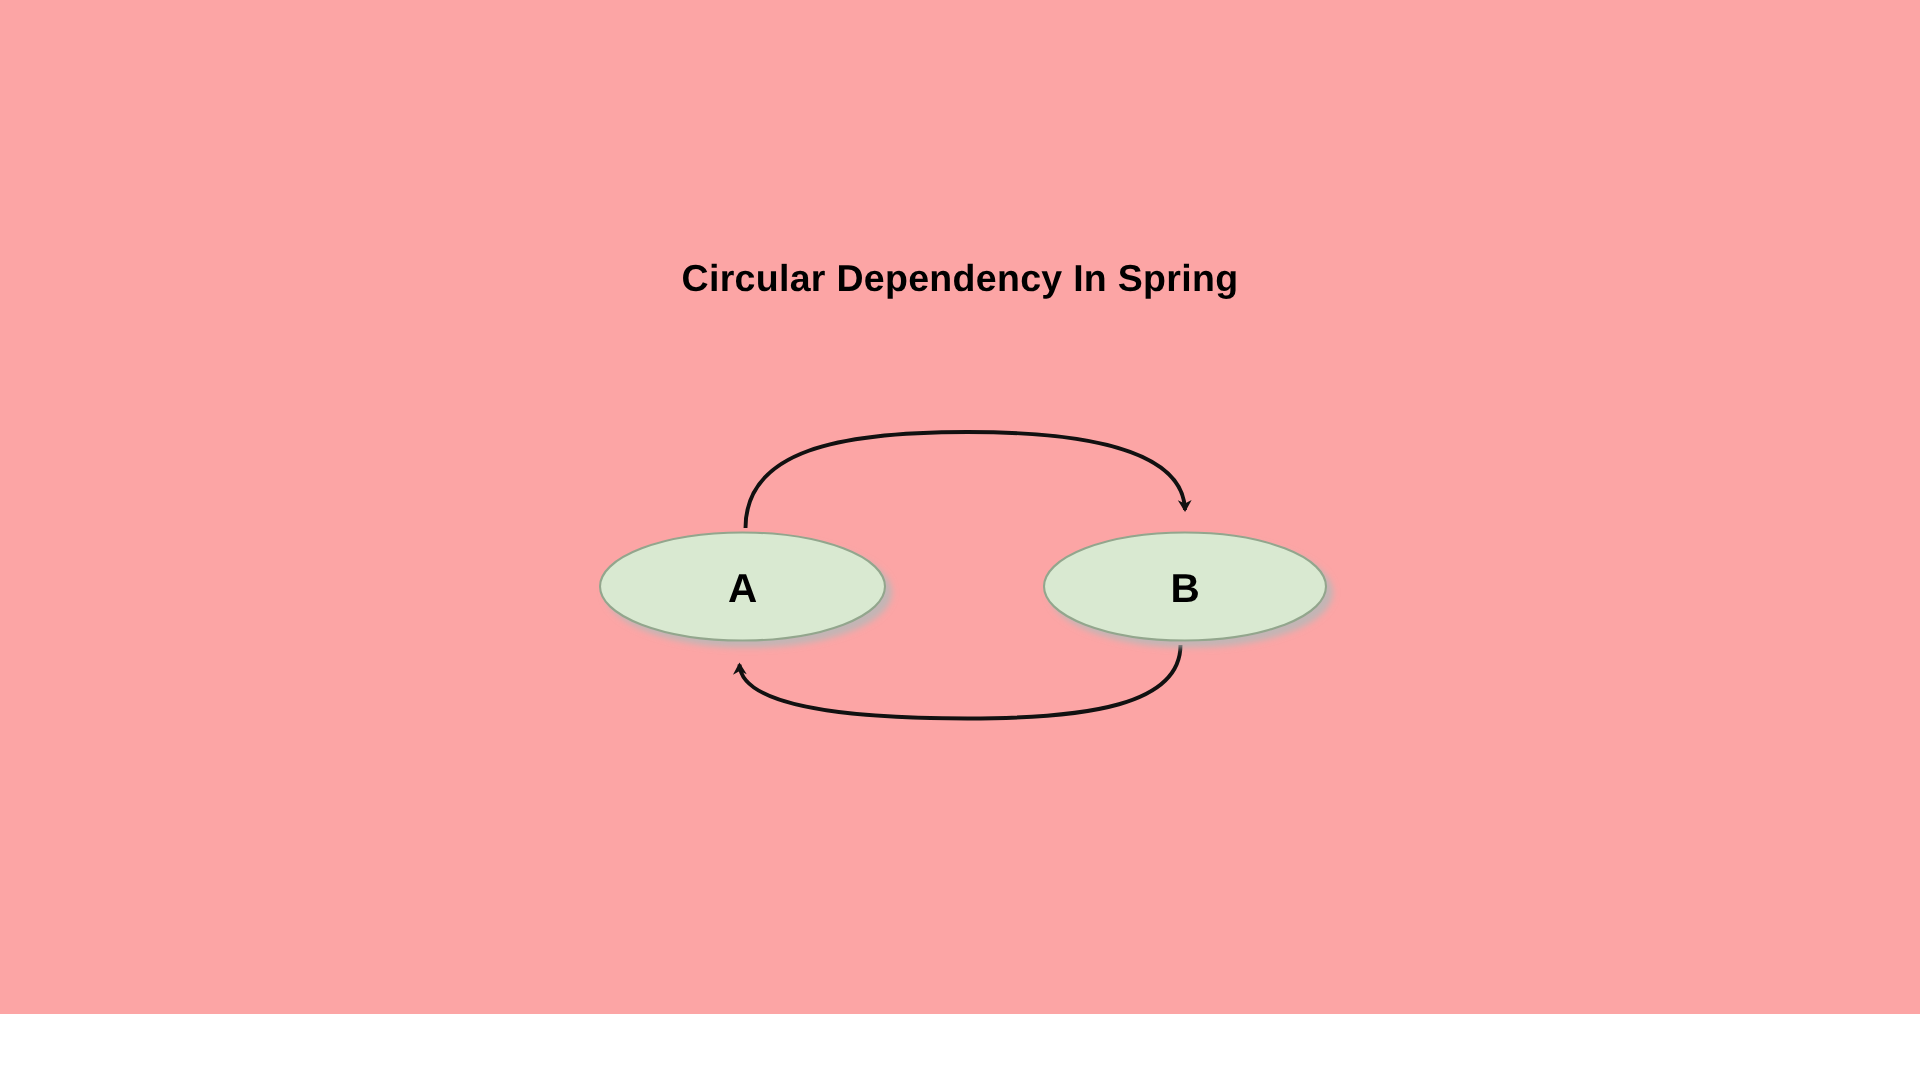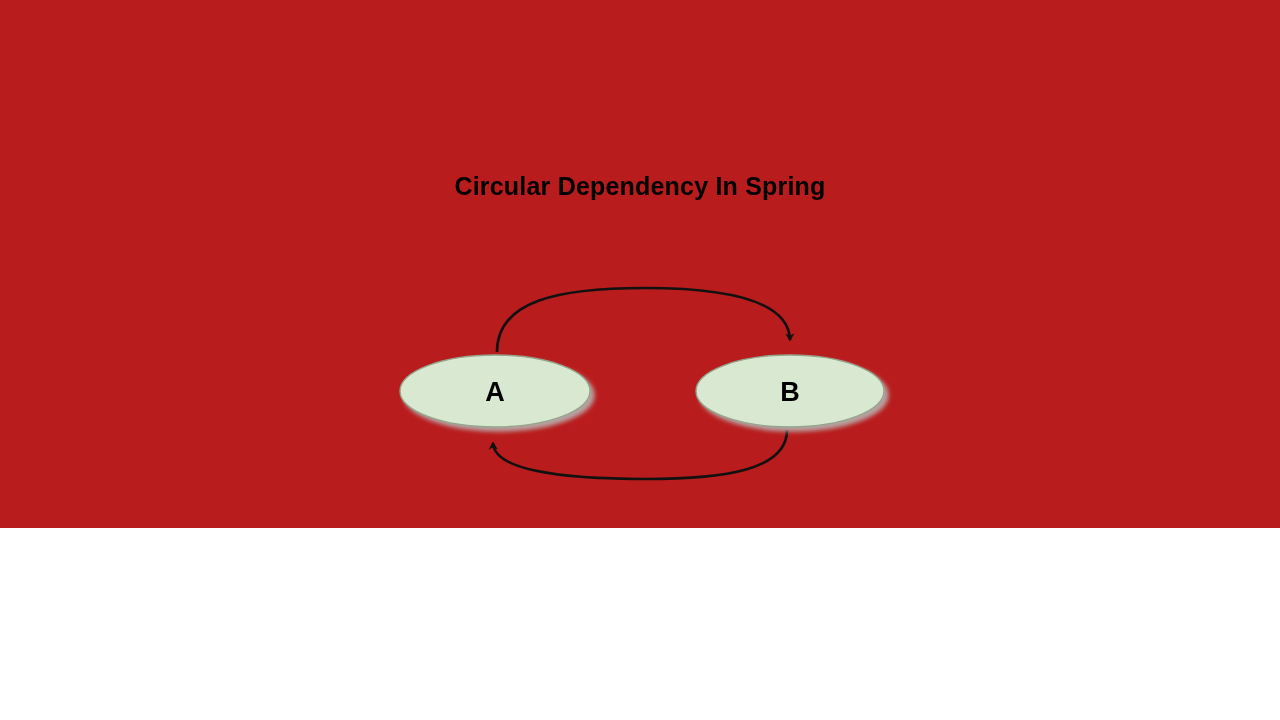--- a/index.html
+++ b/index.html
@@ -9,22 +9,22 @@
   body {
     width: 1280px;
     height: 720px;
     background: #ffffff;
     font-family: "Liberation Sans", sans-serif;
     overflow: hidden;
   }
   #canvas {
     position: relative;
     width: 1280px;
-    height: 528px;
-    background: #b91c1c;
+    height: 676px;
+    background: #fca5a5;
   }
   #diagram-title {
     position: absolute;
     left: 0;
     top: 172px;
     width: 1280px;
     text-align: center;
     font-family: "Liberation Sans", sans-serif;
     font-size: 25px;
     font-weight: bold;

